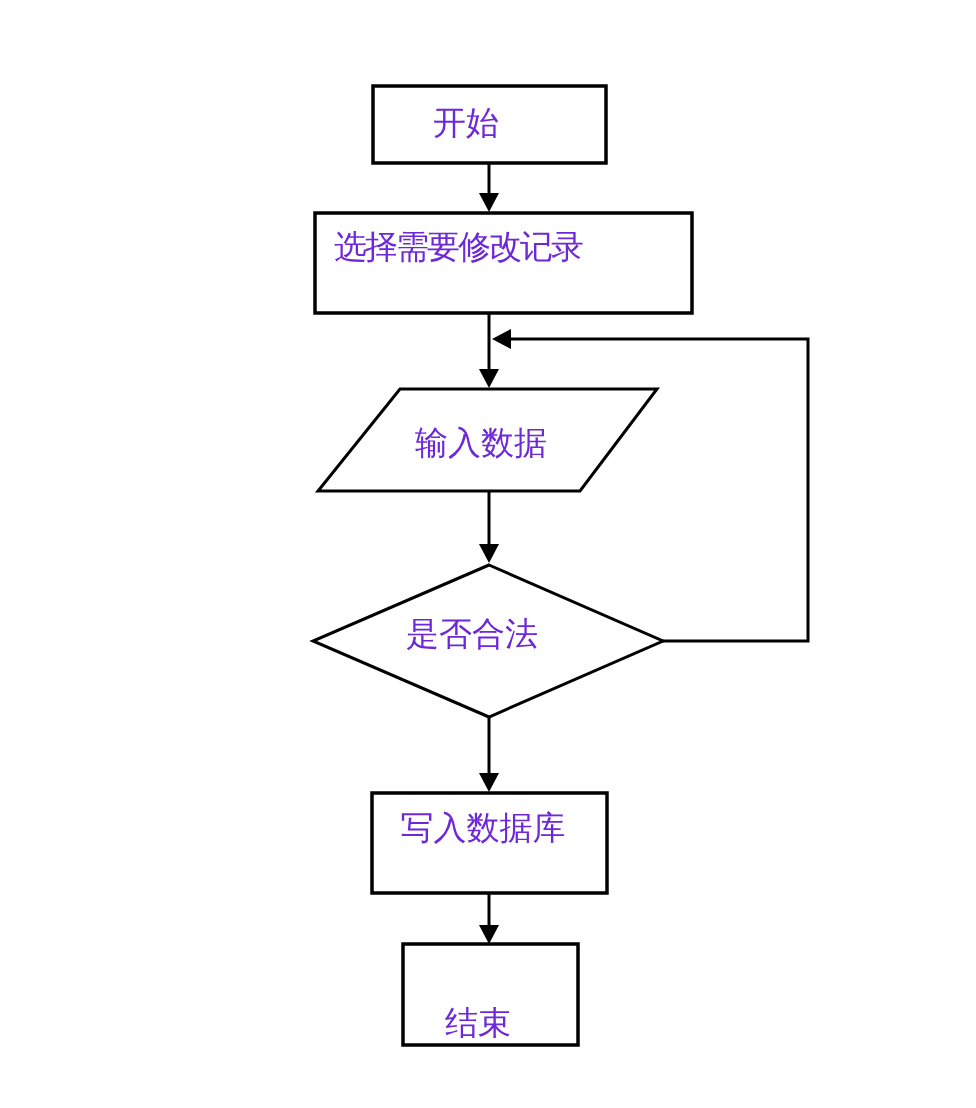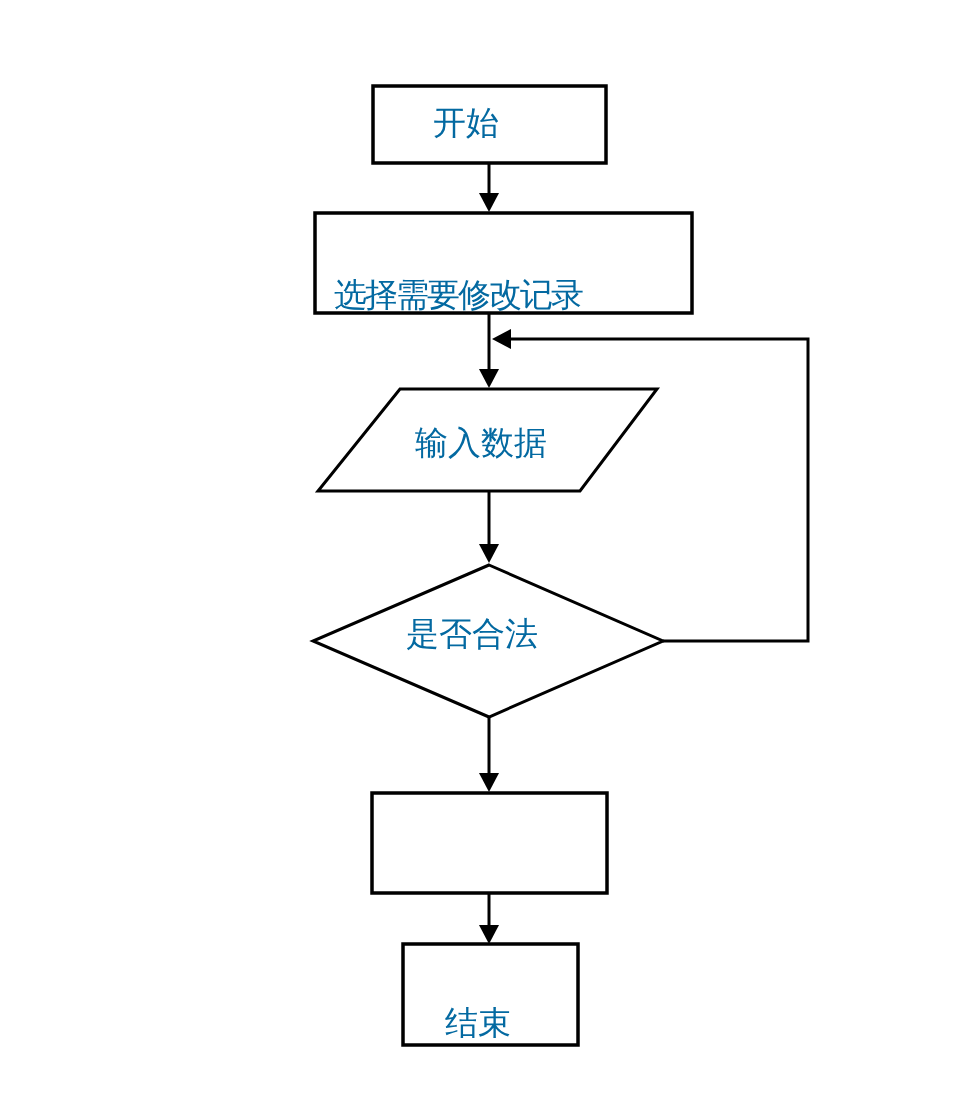--- a/index.html
+++ b/index.html
@@ -18,27 +18,26 @@
   .flow-svg {
     position: absolute;
     left: 0;
     top: 0;
   }
   .node-label {
     position: absolute;
     transform: translate(-50%, -50%);
     white-space: nowrap;
     font-size: 33px;
-    color: #0369a1;
+    color: #6d28d9;
     line-height: 1.1;
     letter-spacing: 0px;
   }
   .node-label.long {
     letter-spacing: -2px;
-    margin-top: 48px;
   }
   .shape {
     fill: #ffffff;
     stroke: #000000;
     stroke-width: 3.5;
   }
   .shape.thin {
     stroke-width: 3;
   }
   .edge {
@@ -96,16 +95,17 @@
   </svg>
 
   <div class="node-label" style="left:466px; top:123px;">开始</div>
 
   <div class="node-label long" style="left:458px; top:247px;">选择需要修改记录</div>
 
   <div class="node-label" style="left:472px; top:634px;">是否合法</div>
 
   <div class="node-label" style="left:481px; top:443px;">输入数据</div>
 
+  <div class="node-label" style="left:483px; top:828px;">写入数据库</div>
 
   <div class="node-label" style="left:478px; top:979px;margin-top:44px;">结束</div>
 
 </div>
 
 </body></html>

